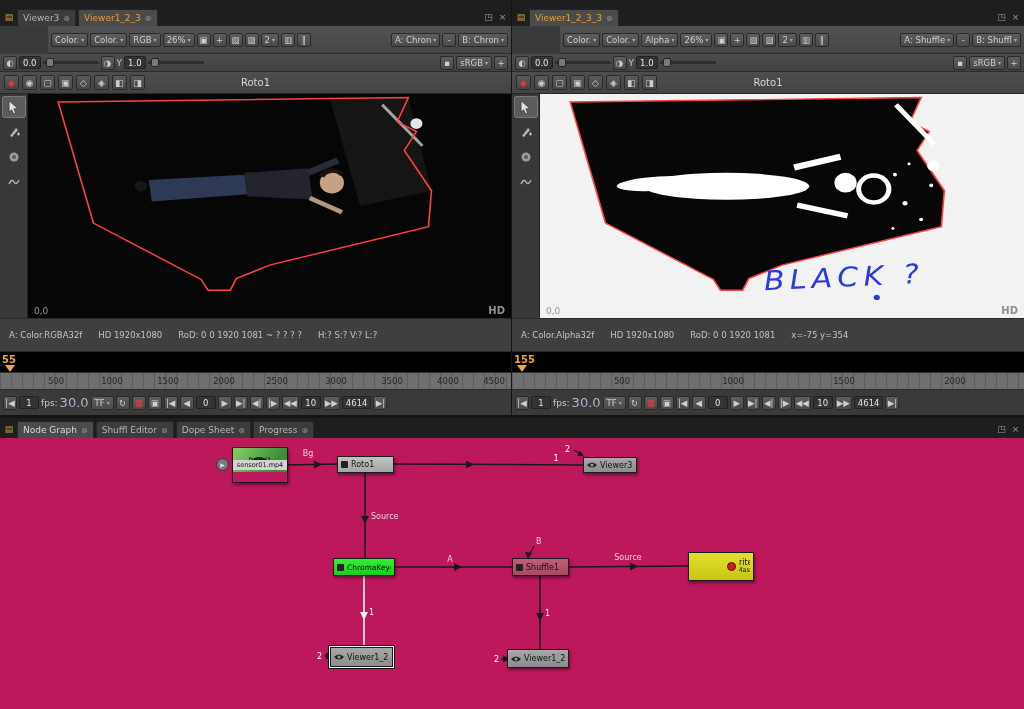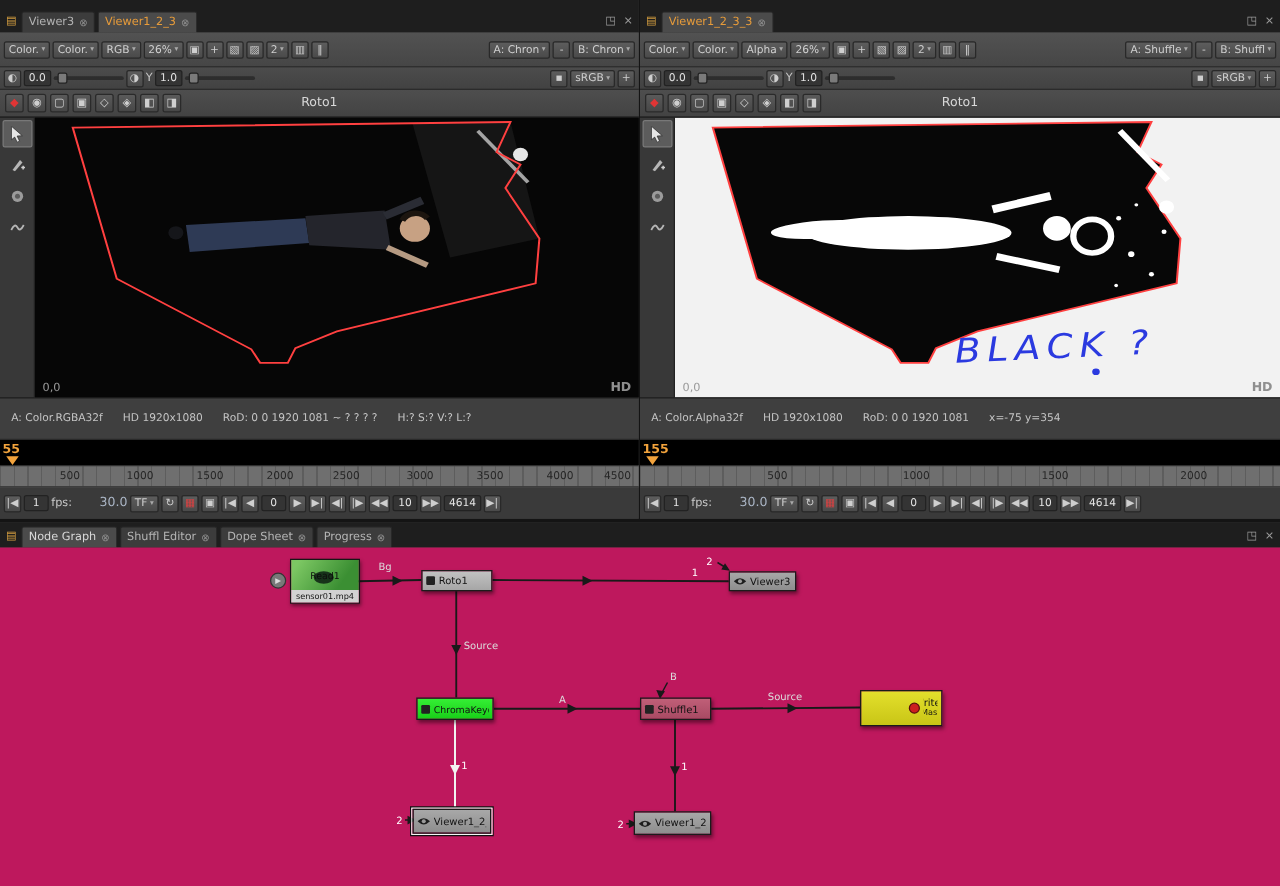--- a/index.html
+++ b/index.html
@@ -20,34 +20,34 @@
   .tab.active { background:#4b4b4b; color:#d8d8d8; }
   .tab.orange { color:#e89c3a; }
   .tclose { font-size:8px; color:#8f8f8f; }
   .winbtns { display:flex; gap:3px; align-items:center; margin-bottom:4px; }
   .winbtn { font-size:9px; color:#9a9a9a; width:11px; text-align:center; }
   .spacer { flex:1; }
 
   
   .trow { display:flex; align-items:center; gap:2px; padding:0 3px; overflow:hidden;
           background:linear-gradient(#525252,#464646); border-bottom:1px solid #2b2b2b; }
-  .r1 { height:28px; }
+  .r1 { height:28px;margin-left:48px; }
   .r2 { height:18px; background:linear-gradient(#4c4c4c,#424242); }
   .btn { display:inline-flex; align-items:center; justify-content:center; height:14px; padding:0 3px;
          background:linear-gradient(#5d5d5d,#4a4a4a); border:1px solid #292929; border-radius:2px;
          font-size:8.5px; color:#cfcfcf; white-space:nowrap; flex:none; }
   .dd::after { content:"▾"; font-size:6px; margin-left:2px; color:#aaa; }
   .icon { min-width:14px; padding:0 1px; }
   .rec { color:#e04040; }
   .field { height:13px; min-width:20px; padding:0 3px; background:#343434; border:1px solid #222;
            border-radius:2px; font-size:8.5px; color:#e2e2e2; display:inline-flex; align-items:center; justify-content:center; flex:none; }
   .slider { width:56px; height:3px; background:#2d2d2d; border-radius:2px; position:relative; flex:none; }
   .slider i { position:absolute; left:3px; top:-3px; width:8px; height:9px; background:#7a7a7a; border:1px solid #222; border-radius:2px; }
   .lbl { font-size:9px; color:#c8c8c8; flex:none; }
-  .fps { font-size:10px; color:#a9b4c4; flex:none;margin-left:20px; }
+  .fps { font-size:13px; color:#a9b4c4; flex:none; }
 
   
   .rotobar { height:22px; background:linear-gradient(#4e4e4e,#434343); border-bottom:1px solid #262626;
              display:flex; align-items:center; gap:3px; padding:0 4px; position:relative; }
   .ricon { width:15px; height:15px; display:flex; align-items:center; justify-content:center;
            background:linear-gradient(#5a5a5a,#474747); border:1px solid #2a2a2a; border-radius:2px; font-size:9px; color:#cfcfcf; }
   .ricon.red { color:#e03535; }
   .roto-title { position:absolute; left:50%; transform:translateX(-50%); font-size:10px; color:#d8d8d8; }
 
   
@@ -90,21 +90,21 @@
   .sel-wrap .node { position:static; box-shadow:none; }
   .nicon { width:7px; height:7px; background:#222; flex:none; border-radius:1px; }
   .rec-dot { width:9px; height:9px; border-radius:50%; background:#cc1f1f; border:1px solid #5a0f0f; flex:none; }
   .wlabels { display:flex; flex-direction:column; align-items:center; line-height:1.15; overflow:hidden; }
   .wlabels .sub { font-size:6.5px; white-space:nowrap; }
   .read-node { position:absolute; width:56px; height:36px; border:1px solid #161616; box-shadow:1px 2px 3px rgba(0,0,0,0.45); }
   .read-thumb { position:absolute; left:0; right:0; top:0; bottom:10px;
                 background:linear-gradient(125deg,#7cc763 10%,#3b8f33 75%); text-align:center; }
   .read-fig { position:absolute; left:18px; top:9px; width:16px; height:10px; background:#17331a; border-radius:50%; }
   .read-label { position:relative; font-size:7.5px; color:#0d0d0d; }
-  .read-file { position:absolute; left:0; right:0; bottom:0; height:10px; background:#d2d2d2; font-size:6.5px;
+  .read-file { position:absolute; left:0; right:0; bottom:12px; height:10px; background:#d2d2d2; font-size:6.5px;
                color:#141414; text-align:center; line-height:10px; white-space:nowrap; overflow:hidden; }
   .node-badge { position:absolute; width:13px; height:13px; border-radius:50%; background:#787878; border:1px solid #333;
                 color:#ddd; font-size:6px; display:flex; align-items:center; justify-content:center; }
   .eye { display:inline-flex; flex:none; }
   .elabel { font-size:8px; fill:#dcdcdc; font-family:"DejaVu Sans",sans-serif; }
   .enum { fill:#ffffff; }
 </style>
 </head>
 <body>
 

